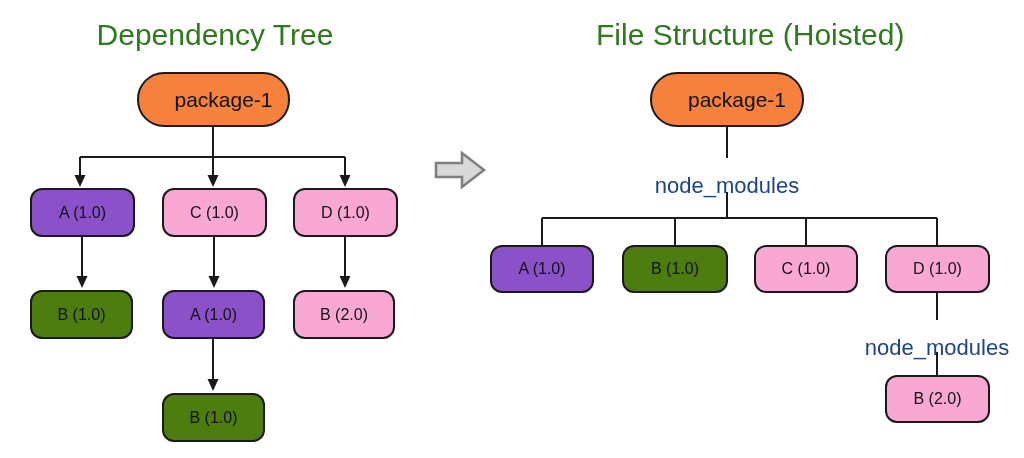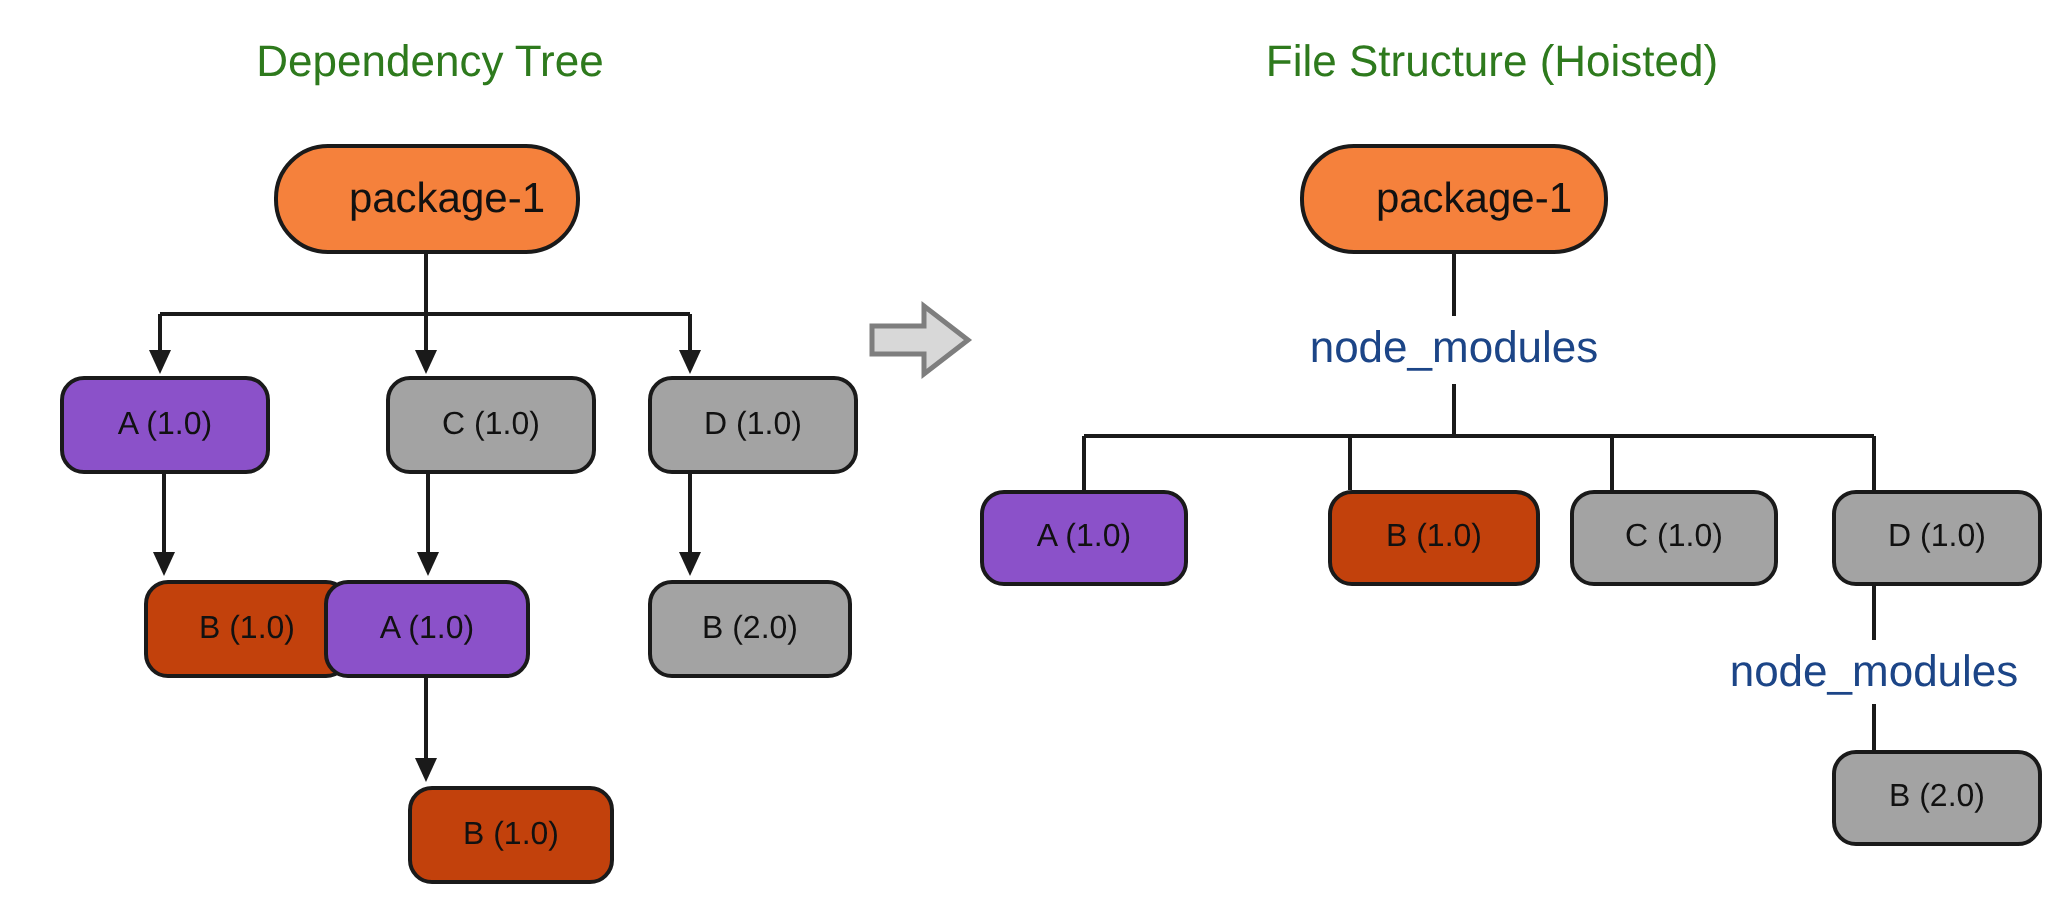--- a/index.html
+++ b/index.html
@@ -12,21 +12,21 @@
     overflow: hidden;
   }
   .layer-svg {
     position: absolute;
     left: 0; top: 0;
     width: 1024px; height: 458px;
   }
   .title {
     position: absolute;
     text-align: center;
-    font-size: 22px;
+    font-size: 30px;
     font-weight: 500;
     color: #2E7A1D;
     white-space: nowrap;
   }
   .left-title  { left: 95px;  top: 18px; width: 240px; }
   .right-title { left: 596px; top: 18px; width: 300px; }
   .node {
     position: absolute;
     display: flex;
     align-items: center;
@@ -35,28 +35,29 @@
     border-radius: 12px;
     background: #ffffff;
     color: #111111;
     font-size: 16px;
     white-space: nowrap;
     box-sizing: border-box;
   }
   .node.root { border-radius: 27px; font-size: 21px; padding-left: 20px; }
   .orange { background: #F5813C; }
   .purple { background: #8B51C9; }
-  .green  { background: #c2410c; margin-left: 42px; }
-  .white  { background: #a3a3a3; margin-left: 31px; }
+  .green  { background: #4d7c0f; }
+  .white  { background: #f9a8d4; }
   .folder-label {
     position: absolute;
     text-align: center;
     font-size: 22px;
     color: #1C4587;
     white-space: nowrap;
+    margin-top: 12px;
   }
 </style>
 </head>
 <body>
 
 <div class="canvas">
 
   <svg class="layer-svg" viewBox="0 0 1024 458" xmlns="http://www.w3.org/2000/svg">
 
     <g stroke="#1a1a1a" stroke-width="2" fill="none">

